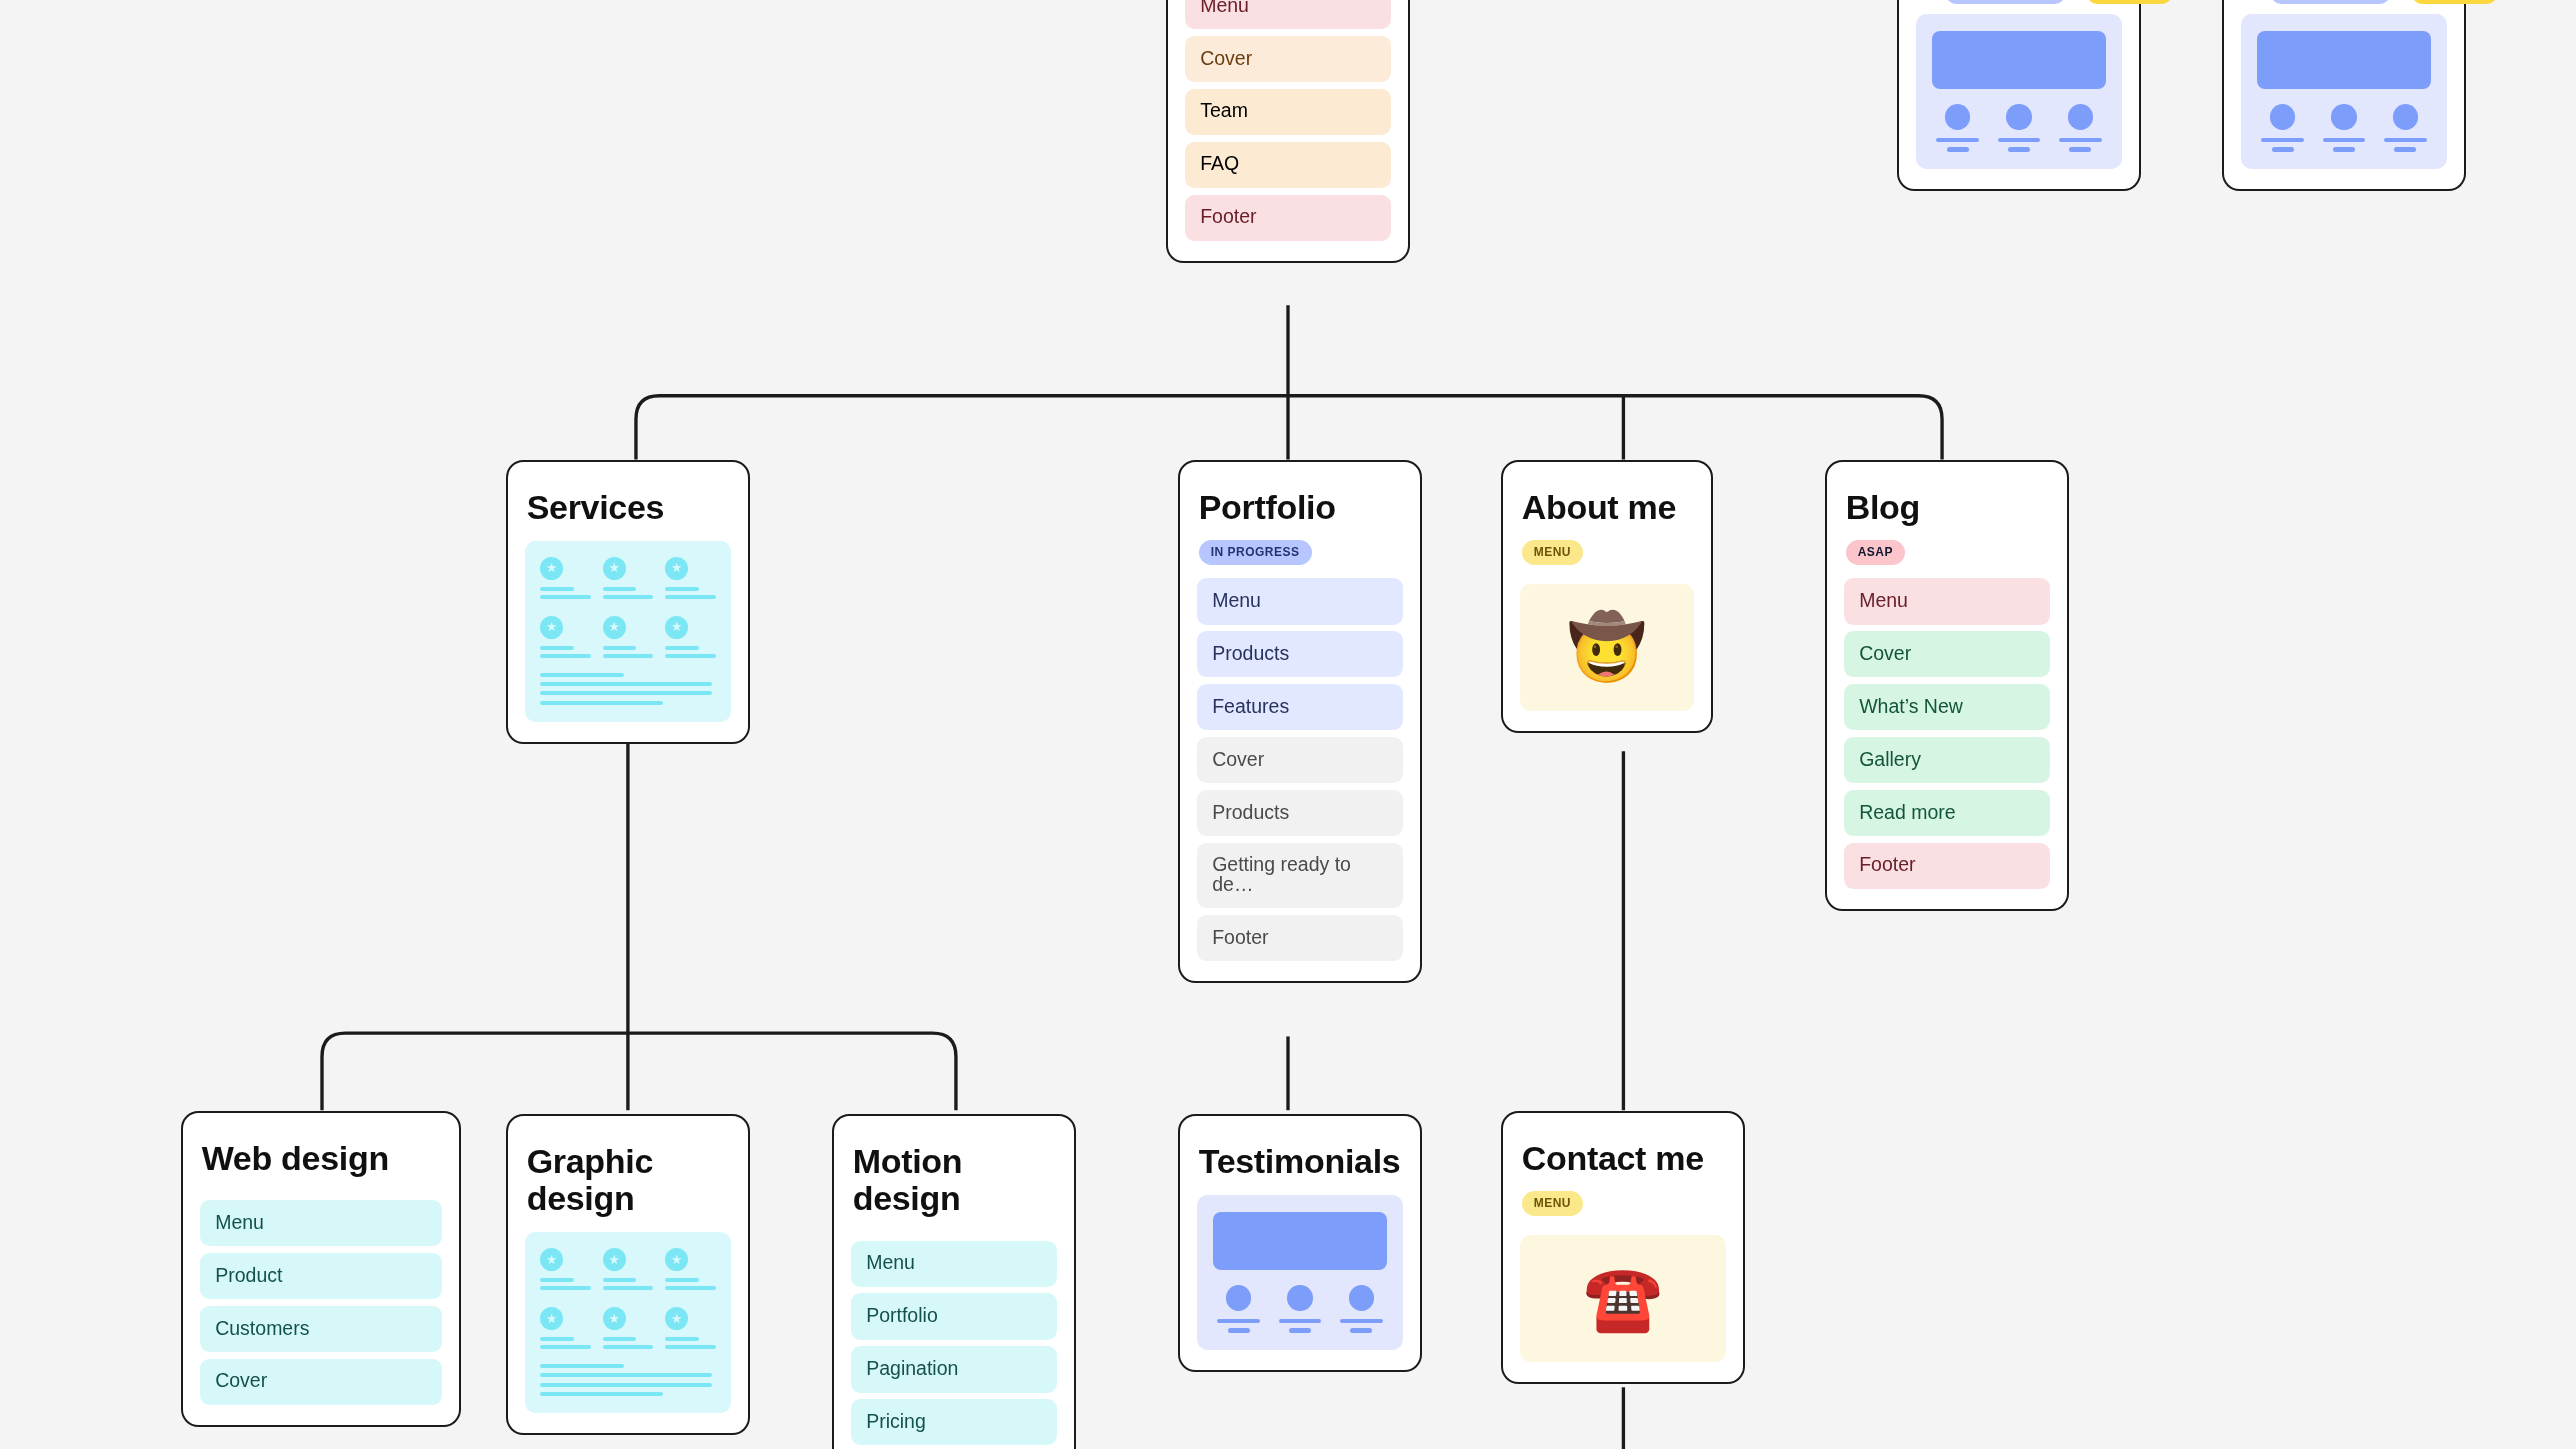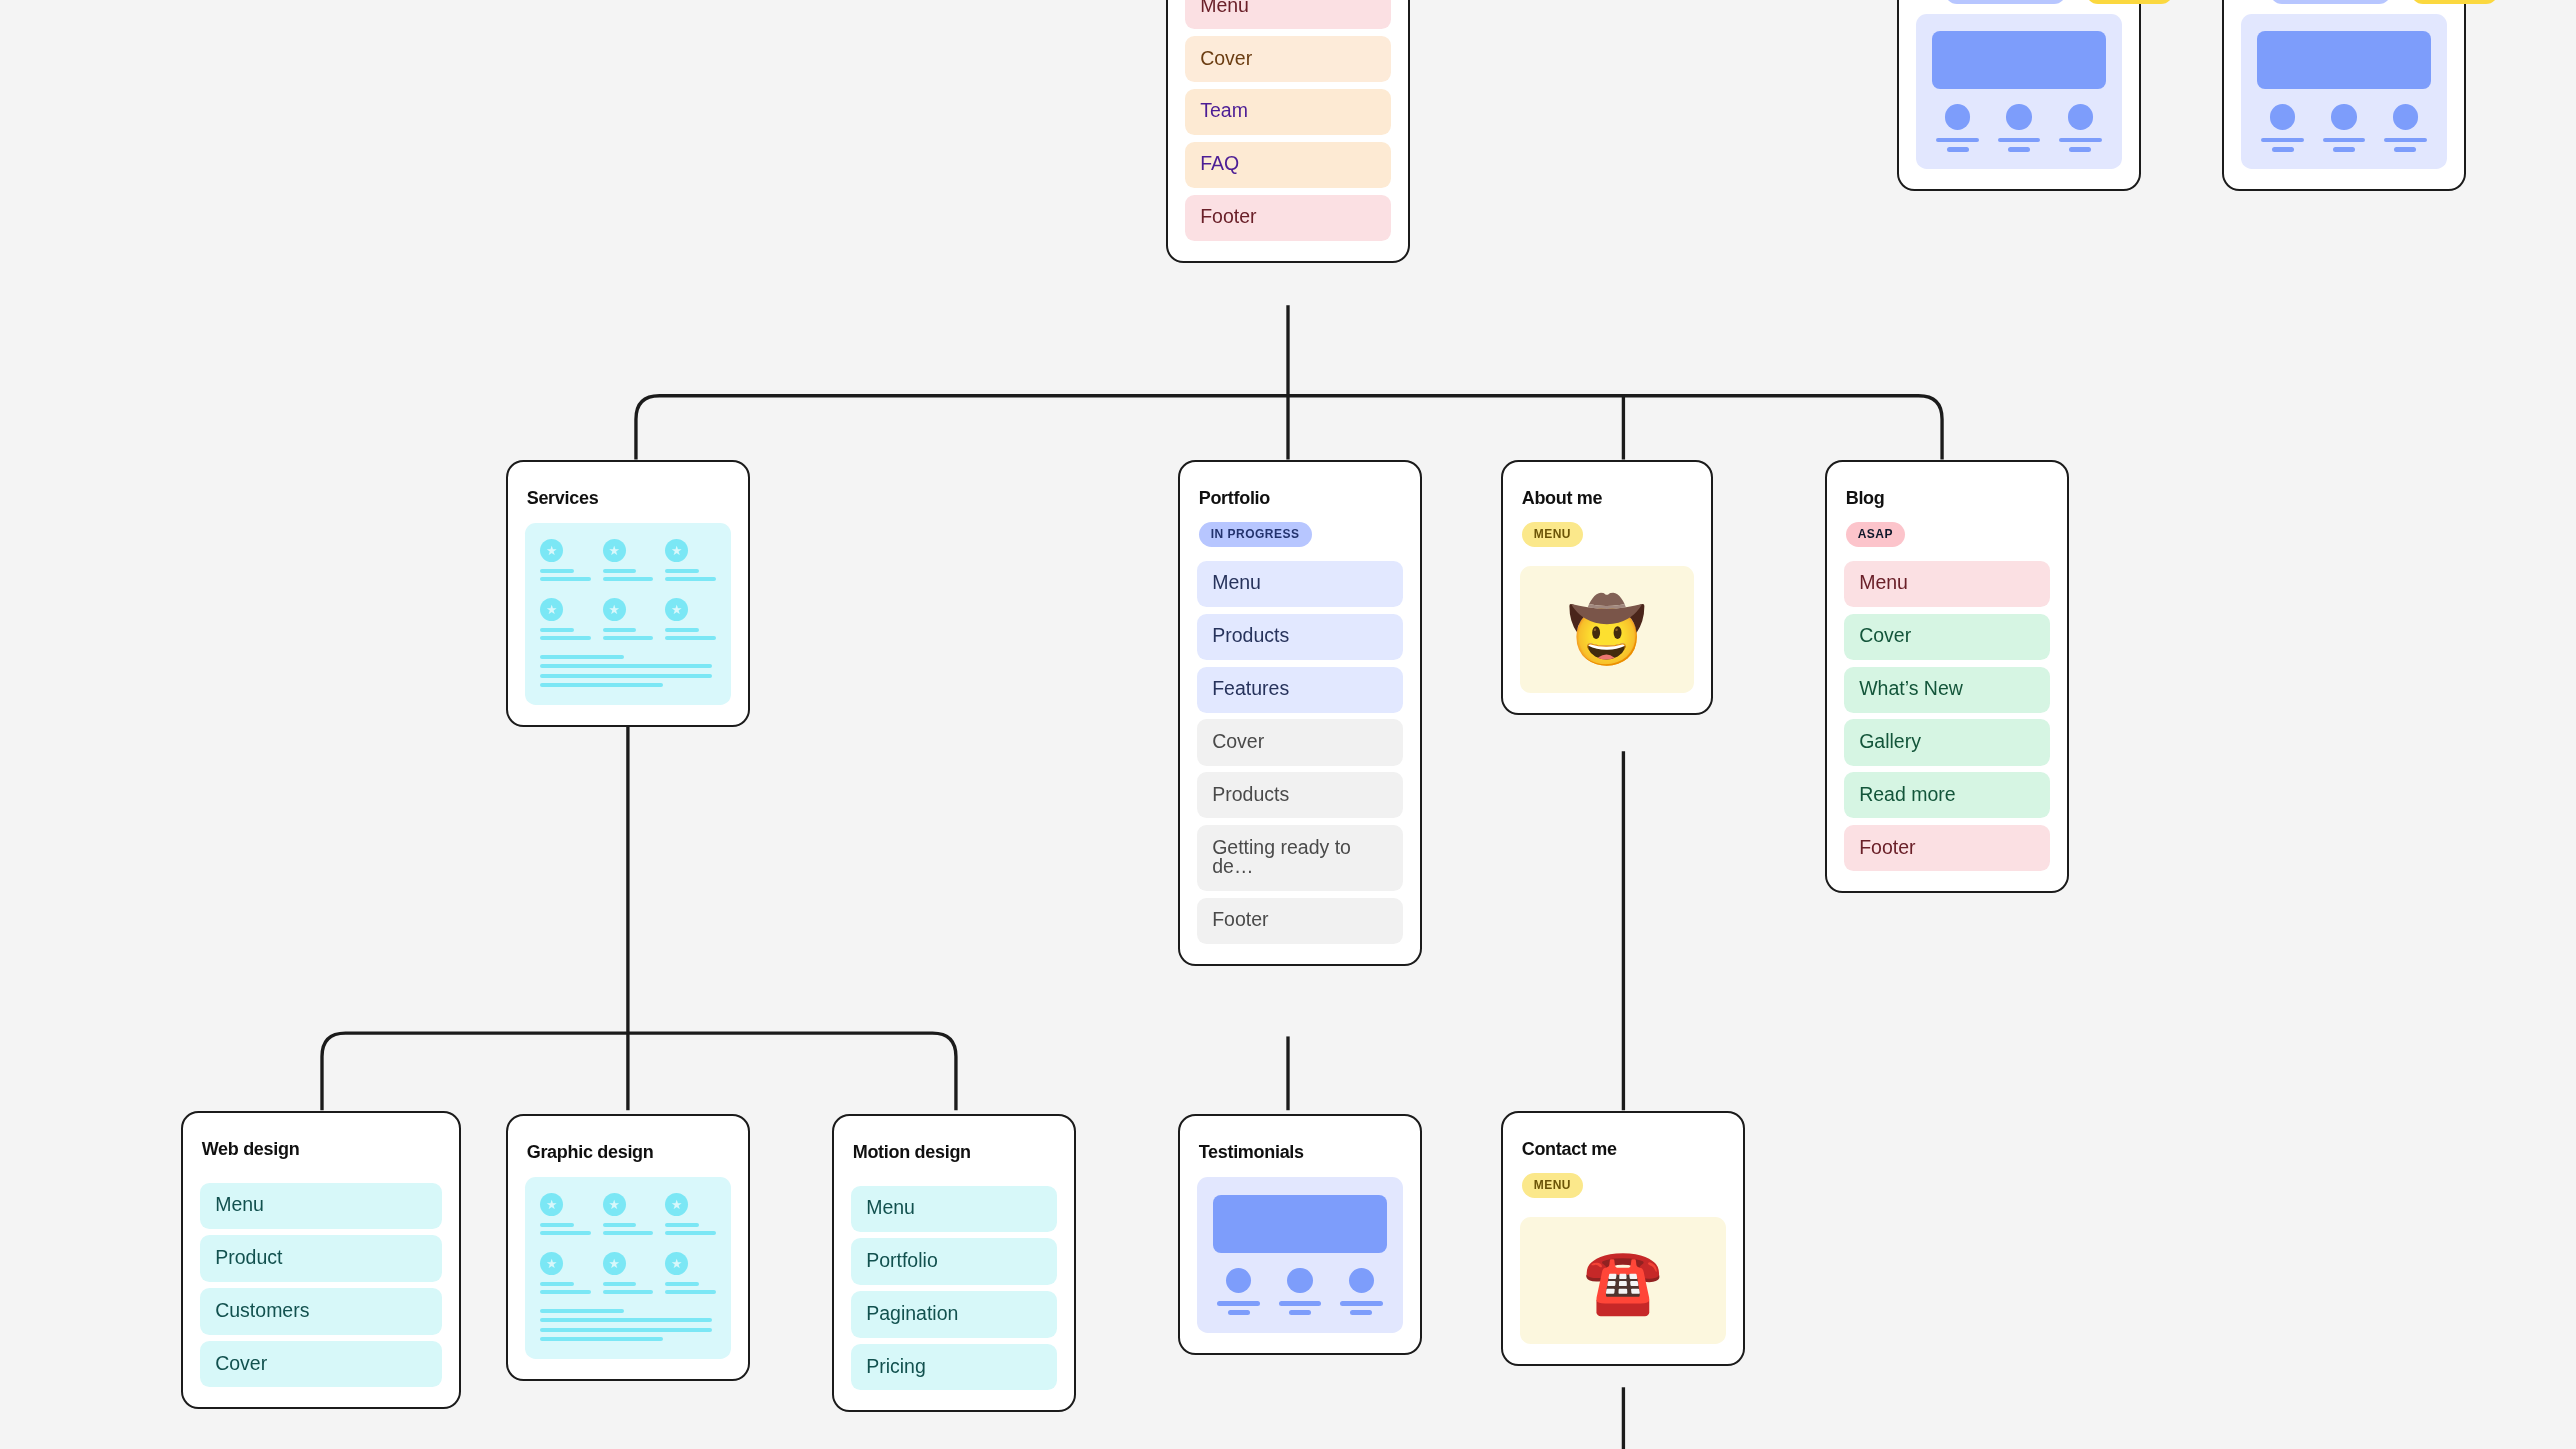--- a/index.html
+++ b/index.html
@@ -25,21 +25,21 @@
   .card {
     position: absolute;
     box-sizing: border-box;
     background: #FFFFFF;
     border: 2px solid #1B1B1B;
     border-radius: 17.4px;
     padding: 17.4px 17.4px 20px 17.4px;
     z-index: 2;
   }
   .card-title {
-    font-size: 18px;
+    font-size: 34px;
     font-weight: 700;
     color: #101010;
     letter-spacing: -0.3px;
     line-height: 1.1;
     margin: 9.4px 0 0 1.3px;
   }
   .badge {
     display: inline-block;
     margin: 13.4px 0 4px 1.3px;
     padding: 5.4px 12px 6px 12px;
@@ -57,21 +57,21 @@
     border-radius: 9.4px;
     padding: 12.7px 14.8px 14px 14.8px;
     font-size: 19.5px;
     line-height: 1;
     margin-bottom: 6.7px;
   }
   .item:last-child { margin-bottom: 0; }
 
   .it-pink   { background:#FBE0E3; color:#6A2029; }
   .it-peach  { background:#FDEBD9; color:#6B3D12; }
-  .it-peach2 { background:#FDEAD3; color:#4c1d95; }
+  .it-peach2 { background:#FDEAD3; color:#000000; }
   .it-blue   { background:#E2E8FF; color:#27335C; }
   .it-gray   { background:#F1F1F1; color:#4A4A4A; }
   .it-green  { background:#D6F5E3; color:#13553A; }
   .it-cyan   { background:#D7F8F9; color:#12514F; }
 
   
   .thumb {
     border-radius: 10.7px;
     margin-top: 14.8px;
     overflow: hidden;

